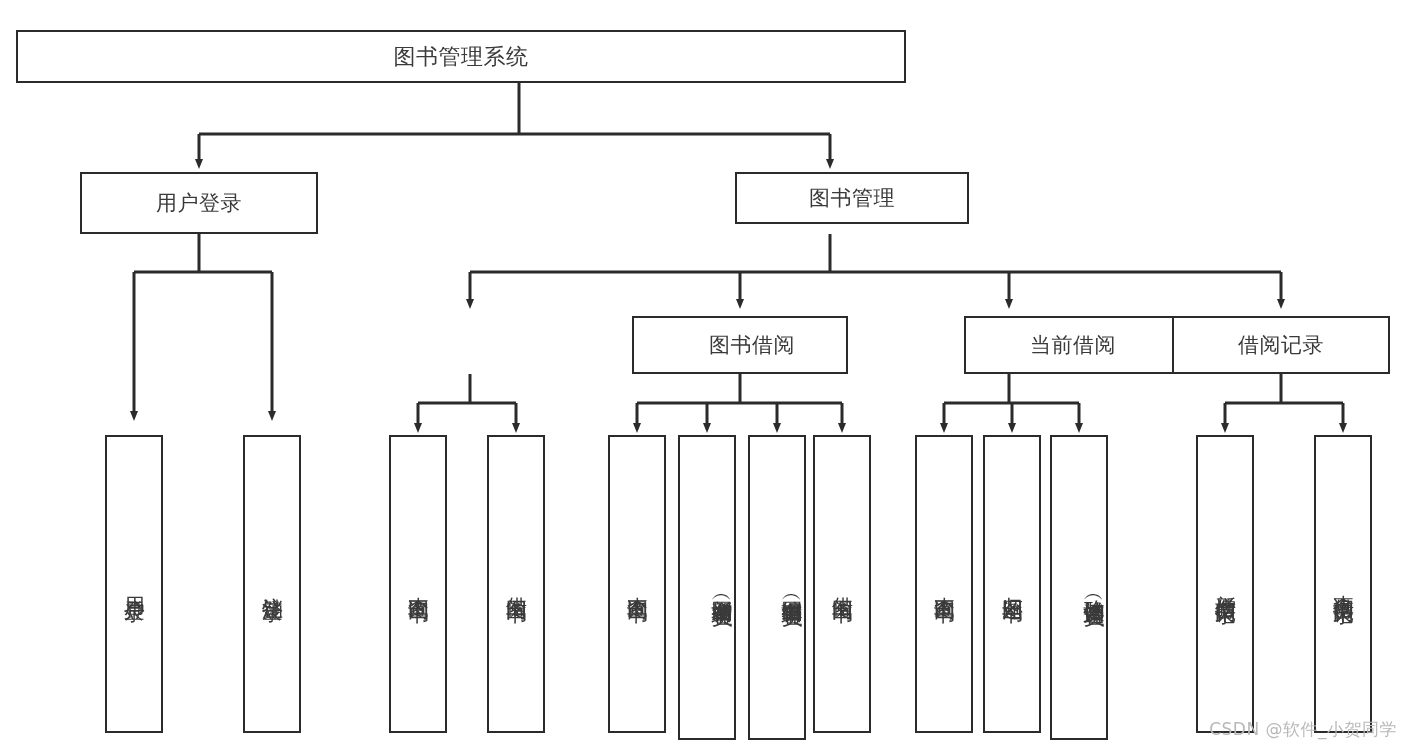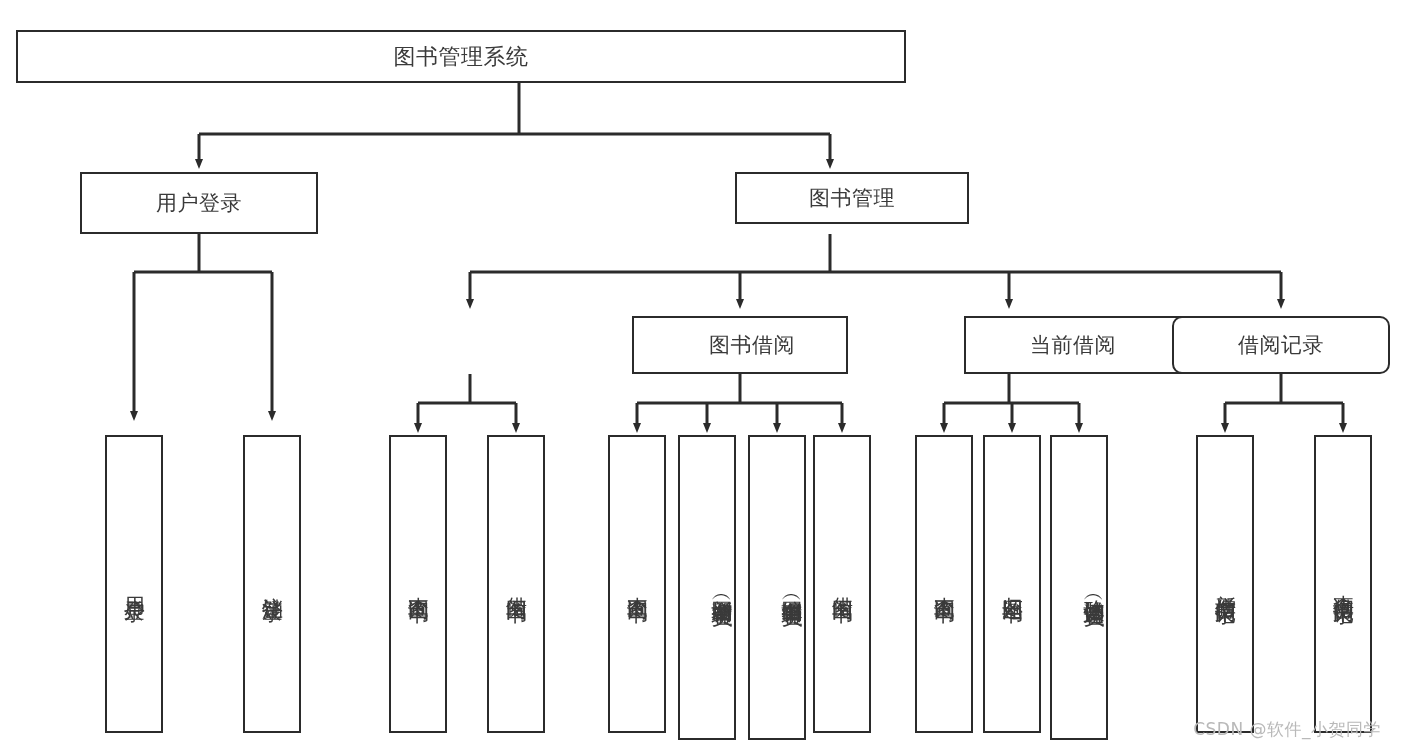--- a/index.html
+++ b/index.html
@@ -57,21 +57,21 @@
   }
   .label {
     display: block;
     white-space: pre;
   }
   .node.vert .label {
     text-align: center;
   }
   #watermark {
     position: absolute;
-    right: 24px;
+    right: 8px;
     bottom: 6px;
     font-size: 17px;
     color: #b9b9b9;
     white-space: nowrap;
     letter-spacing: 0.5px;
     margin-left: 12px;
   }
 </style>
 </head>
 <body>
@@ -139,21 +139,21 @@
   <div class="node horiz" style="left:712px; top:172px; width:234px; height:52px;margin-left:23px;">
     <span class="label">图书管理</span>
   </div>
 
   <div class="node horiz" style="left:632px; top:316px; width:216px; height:58px;padding-left:24px;">
     <span class="label">图书借阅</span>
   </div>
   <div class="node horiz" style="left:920px; top:316px; width:218px; height:58px;margin-left:44px;">
     <span class="label">当前借阅</span>
   </div>
-  <div class="node horiz" style="left:1172px; top:316px; width:218px; height:58px;border-radius:10px;">
+  <div class="node horiz" style="left:1172px; top:316px; width:218px; height:58px;">
     <span class="label">借阅记录</span>
   </div>
 
   <div class="node vert" style="left:105px; top:435px; width:58px; height:298px;">
     <span class="label">用户登录</span>
   </div>
   <div class="node vert" style="left:243px; top:435px; width:58px; height:298px;">
     <span class="label">注销登录</span>
   </div>
 

